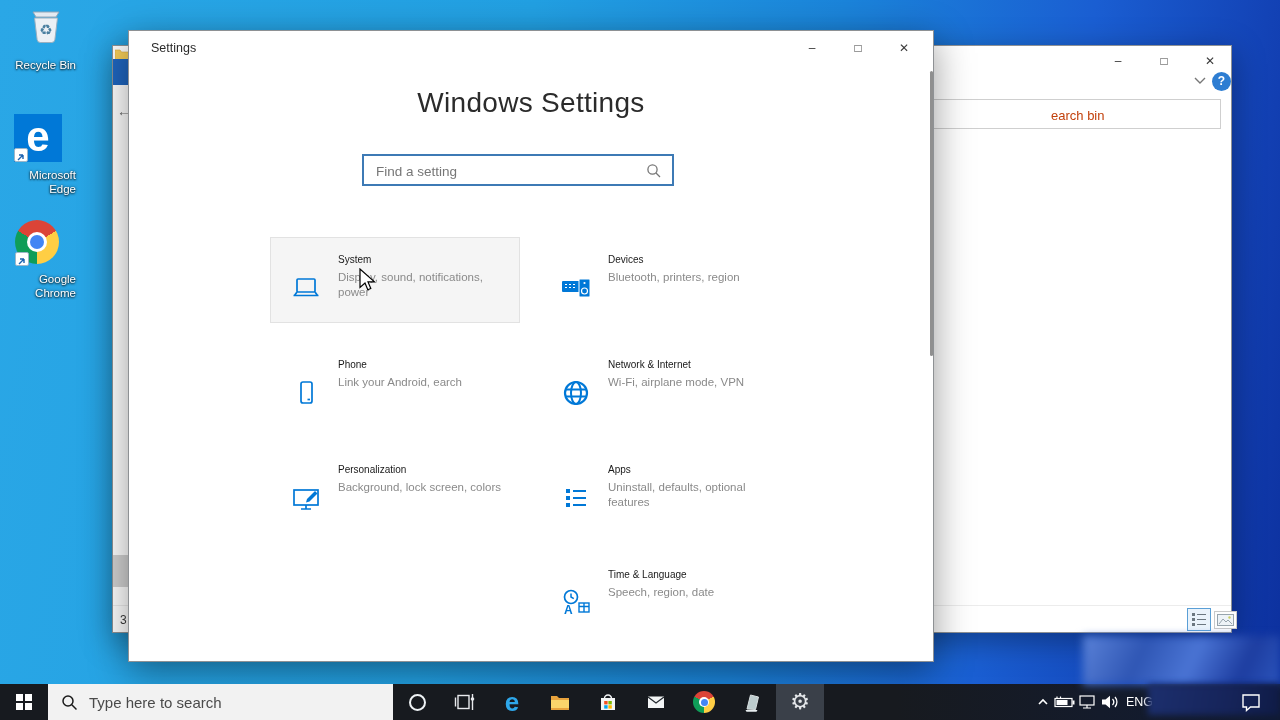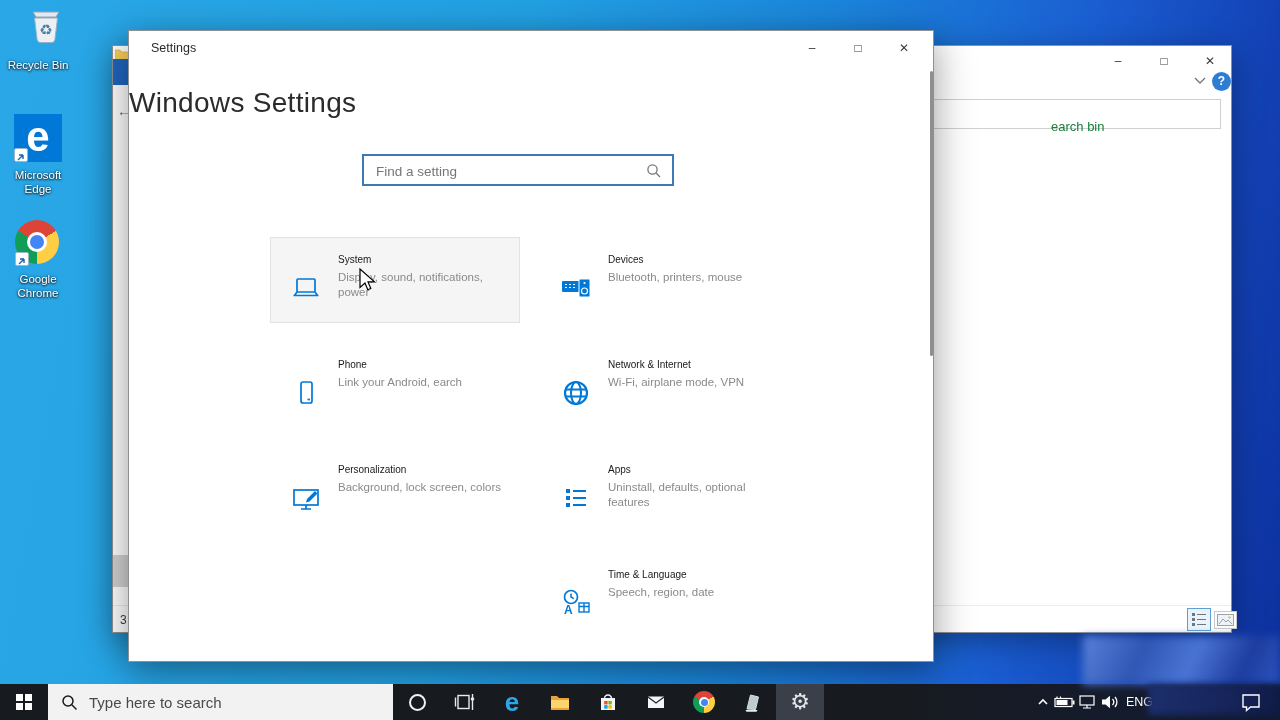--- a/index.html
+++ b/index.html
@@ -4,45 +4,45 @@
 <style>
   html,body{margin:0;padding:0;}
   #screen{
     position:relative;width:1280px;height:720px;overflow:hidden;
     font-family:"Liberation Sans","DejaVu Sans",sans-serif;
     background:linear-gradient(100deg,#2aa7e6 0%,#22a0e2 38%,#1b84da 60%,#1a5ed2 78%,#123fb2 92%,#0c2f9c 100%);
   }
   .abs{position:absolute;}
   
   .dicon{width:76px;text-align:center;}
-  .dicon .lbl{color:#fff;font-size:11.5px;line-height:14px;text-shadow:0 1px 2px rgba(0,0,0,.85),0 0 3px rgba(0,0,0,.6);}
+  .dicon .lbl{color:#fff;font-size:11.5px;line-height:14px;text-shadow:0 1px 2px rgba(0,0,0,.85),0 0 3px rgba(0,0,0,.6);text-align:right;}
   .shortcut{position:absolute;width:12px;height:12px;background:#fff;border:1px solid #9db6c8;border-radius:2px;}
   
   .win{background:#fff;box-shadow:0 10px 36px rgba(0,0,0,.40);border:1px solid rgba(50,55,60,.55);box-sizing:border-box;}
   .caption-btn{width:46px;height:30px;display:flex;align-items:center;justify-content:center;color:#3b3b3b;font-size:12px;}
   
   #settings-win{left:128px;top:30px;width:806px;height:632px;z-index:20;}
   #settings-title{left:22px;top:10px;font-size:12.5px;color:#2b2b2b;}
   #settings-captions{right:6px;top:2px;display:flex;}
-  #settings-heading{left:0;top:56px;width:100%;text-align:left;font-size:28px;font-weight:300;color:#2b2b2b;letter-spacing:.3px;}
+  #settings-heading{left:0;top:56px;width:100%;text-align:center;font-size:28px;font-weight:300;color:#2b2b2b;letter-spacing:.3px;}
   #find-box{left:233px;top:123px;width:312px;height:32px;box-sizing:border-box;border:2px solid #3d7ab5;background:#fff;}
   #find-input{border:0;outline:0;width:295px;height:26px;margin:1px 0 0 10px;font-size:13.5px;color:#444;background:transparent;font-family:inherit;}
   #find-input::placeholder{color:#767676;opacity:1;}
   .tile{width:250px;height:86px;border:1px solid transparent;box-sizing:border-box;display:flex;}
   .tile.hover{background:#f5f5f5;border-color:#e2e2e2;}
   .tile svg{flex:0 0 36px;margin:16px 14px 0 17px;}
   .tile .t-title{font-size:10px;color:#191919;margin-top:16px;}
   .tile .t-desc{font-size:11.5px;color:#8a8a8a;line-height:15px;margin-top:5px;width:172px;}
   #settings-scrollbar{left:801px;top:40px;width:3px;height:285px;background:#8f8f8f;border-radius:2px;}
   
   #explorer-win{left:112px;top:45px;width:1120px;height:588px;z-index:5;box-shadow:0 8px 30px rgba(0,0,0,.35);}
   #explorer-captions{position:absolute;left:982px;top:0;display:flex;}
   #file-tab{left:0;top:13px;width:52px;height:26px;background:#1f66c0;}
   #explorer-search{left:780px;top:53px;width:328px;height:30px;border:1px solid #cfcfcf;box-sizing:border-box;background:#fff;}
-  #explorer-search .stext{position:absolute;left:157px;top:19px;font-size:13px;color:#15803d;}
+  #explorer-search .stext{position:absolute;left:157px;top:8px;font-size:13px;color:#c2410c;}
   #explorer-status{left:0;top:559px;width:100%;height:29px;border-top:1px solid #ececec;box-sizing:border-box;}
   .viewbtn{position:absolute;box-sizing:border-box;}
   
   #taskbar{left:0;top:684px;width:1280px;height:36px;z-index:40;
     background:linear-gradient(90deg,#171a1f 0%,#171a1f 70%,#141b2b 86%,#101a33 100%);}
   .tb-btn{position:absolute;top:0;width:48px;height:36px;display:flex;align-items:center;justify-content:center;}
   #tb-search{left:48px;top:0;width:345px;height:36px;background:#f2f2f2;display:flex;align-items:center;}
   #tb-search input{border:0;outline:0;background:transparent;font-size:15px;color:#4d7c0f;width:270px;font-family:inherit;}
   #tb-search input::placeholder{color:#4a4a4a;opacity:1;}
   .tray-ico{position:absolute;top:0;height:36px;display:flex;align-items:center;}
@@ -184,21 +184,21 @@
     <div class="abs tile" style="left:411px;top:206px;">
       <svg viewBox="0 0 36 36">
         <rect x="4" y="11" width="18" height="11" rx="1" fill="#0078d7"></rect>
         <path d="M7 14.5h2M11 14.5h2M15 14.5h2M7 17.5h2M11 17.5h2M15 17.5h2" stroke="#fff" stroke-width="1.1"></path>
         <rect x="21" y="9" width="11" height="18" rx="1" fill="#0078d7" stroke="#fff" stroke-width="1"></rect>
         <circle cx="26.5" cy="21" r="3" fill="none" stroke="#fff" stroke-width="1.2"></circle>
         <circle cx="26.5" cy="13" r="1.1" fill="#fff"></circle>
       </svg>
       <div>
           <div class="t-title">Devices</div>
-      <div class="t-desc">Bluetooth, printers, mouse</div>
+      <div class="t-desc">Bluetooth, printers, region</div>
         </div>
     </div>
 
     <div class="abs tile" style="left:141px;top:311px;">
       <svg viewBox="0 0 36 36">
         <rect x="13" y="7" width="11" height="21" rx="2" stroke="#0078d7" stroke-width="1.7" fill="none"></rect>
         <path d="M19.5 24.5 h2.5" stroke="#0078d7" stroke-width="1.7"></path>
       </svg>
       <div>
           <div class="t-title">Phone</div>

